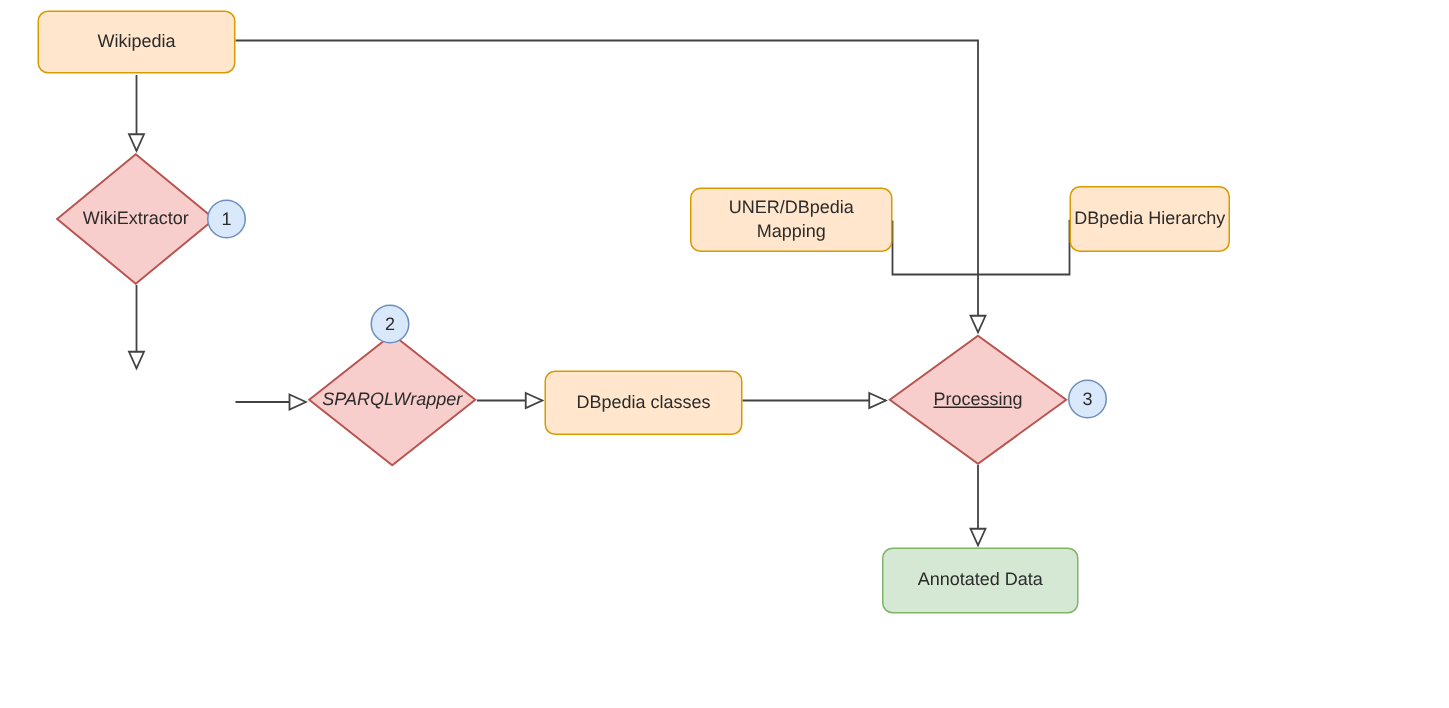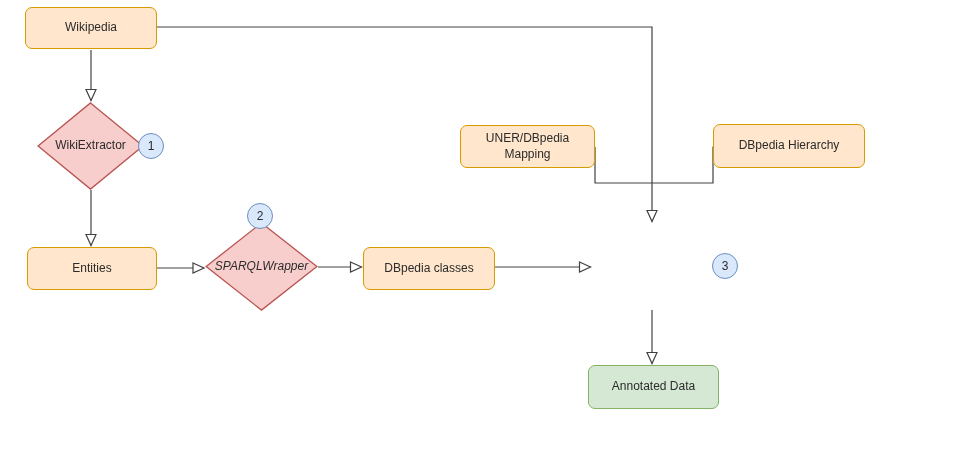--- a/index.html
+++ b/index.html
@@ -117,45 +117,48 @@
 
   <div class="node diamond" style="left:37px; top:102px; width:107px; height:88px;">
     <svg class="shape" viewBox="0 0 100 100" preserveAspectRatio="none">
         <polygon points="50,1 99,50 50,99 1,50"></polygon>
       </svg>
     <span class="label">WikiExtractor</span>
   </div>
 
   <div class="badge" style="left:138px; top:133px;">1</div>
 
-  <div class="node box orange" style="left:27px; top:247px; width:130px; height:43px;">
-    <span class="label">Entities</span>
-  </div>
 
   <div class="node diamond" style="left:205px; top:222px; width:113px; height:89px;font-style:italic;">
     <svg class="shape" viewBox="0 0 100 100" preserveAspectRatio="none">
         <polygon points="50,1 99,50 50,99 1,50"></polygon>
       </svg>
     <span class="label">SPARQLWrapper</span>
   </div>
 
   <div class="badge" style="left:247px; top:203px;">2</div>
 
   <div class="node box orange" style="left:460px; top:125px; width:135px; height:43px;">
     <span class="label wrap-narrow">UNER/DBpedia Mapping</span>
   </div>
 
   <div class="node box orange" style="left:363px; top:247px; width:132px; height:43px;">
     <span class="label">DBpedia classes</span>
   </div>
 
-  <div class="node box orange" style="left:713px; top:124px; width:152px; height:44px;">
+  <div class="node box orange" style="left:713px; top:124px; width:107px; height:44px;">
     <span class="label">DBpedia Hierarchy</span>
   </div>
 
+  <div class="node diamond" style="left:592px; top:223px; width:120px; height:87px;">
+    <svg class="shape" viewBox="0 0 100 100" preserveAspectRatio="none">
+        <polygon points="50,1 99,50 50,99 1,50"></polygon>
+      </svg>
+    <span class="label underline">Processing</span>
+  </div>
 
   <div class="badge" style="left:712px; top:253px;">3</div>
 
   <div class="node box green" style="left:588px; top:365px; width:131px; height:44px;">
     <span class="label">Annotated Data</span>
   </div>
 
 </div>
 
 </body></html>

